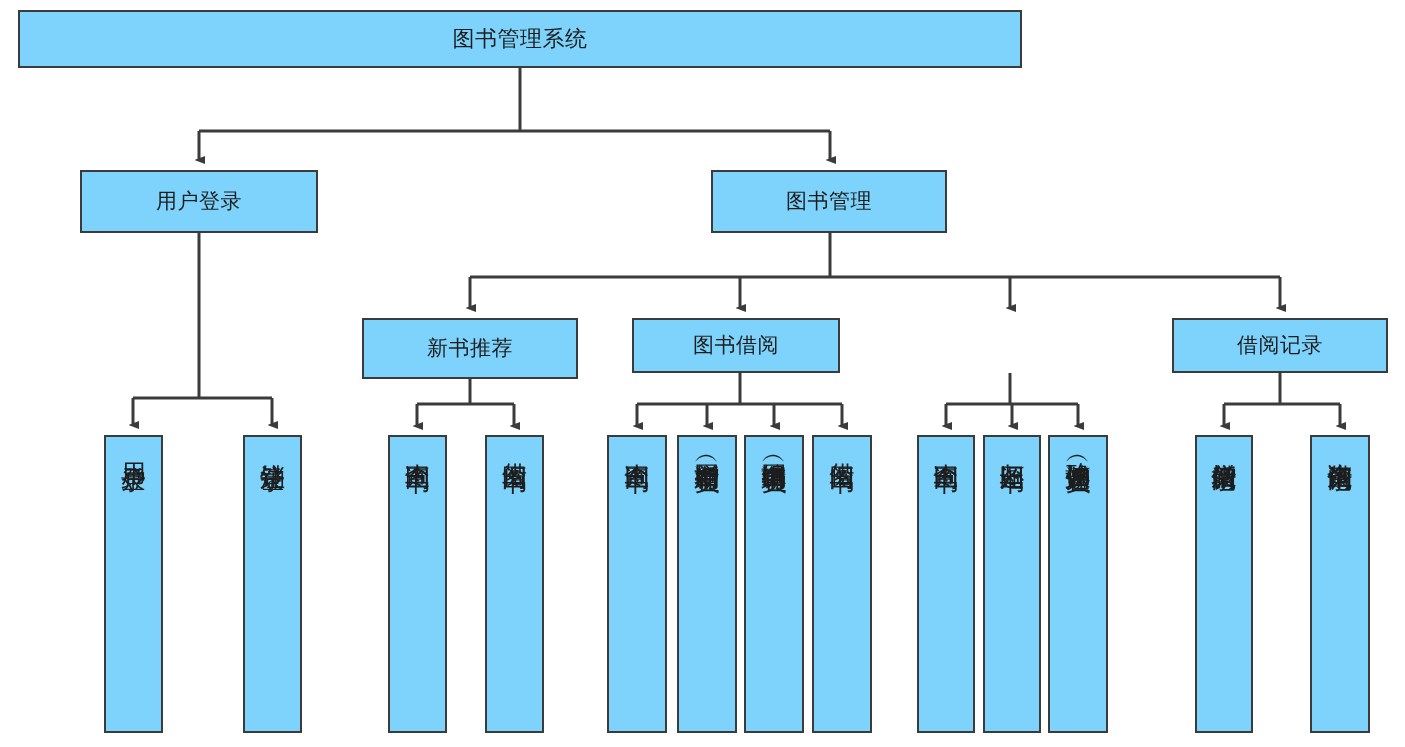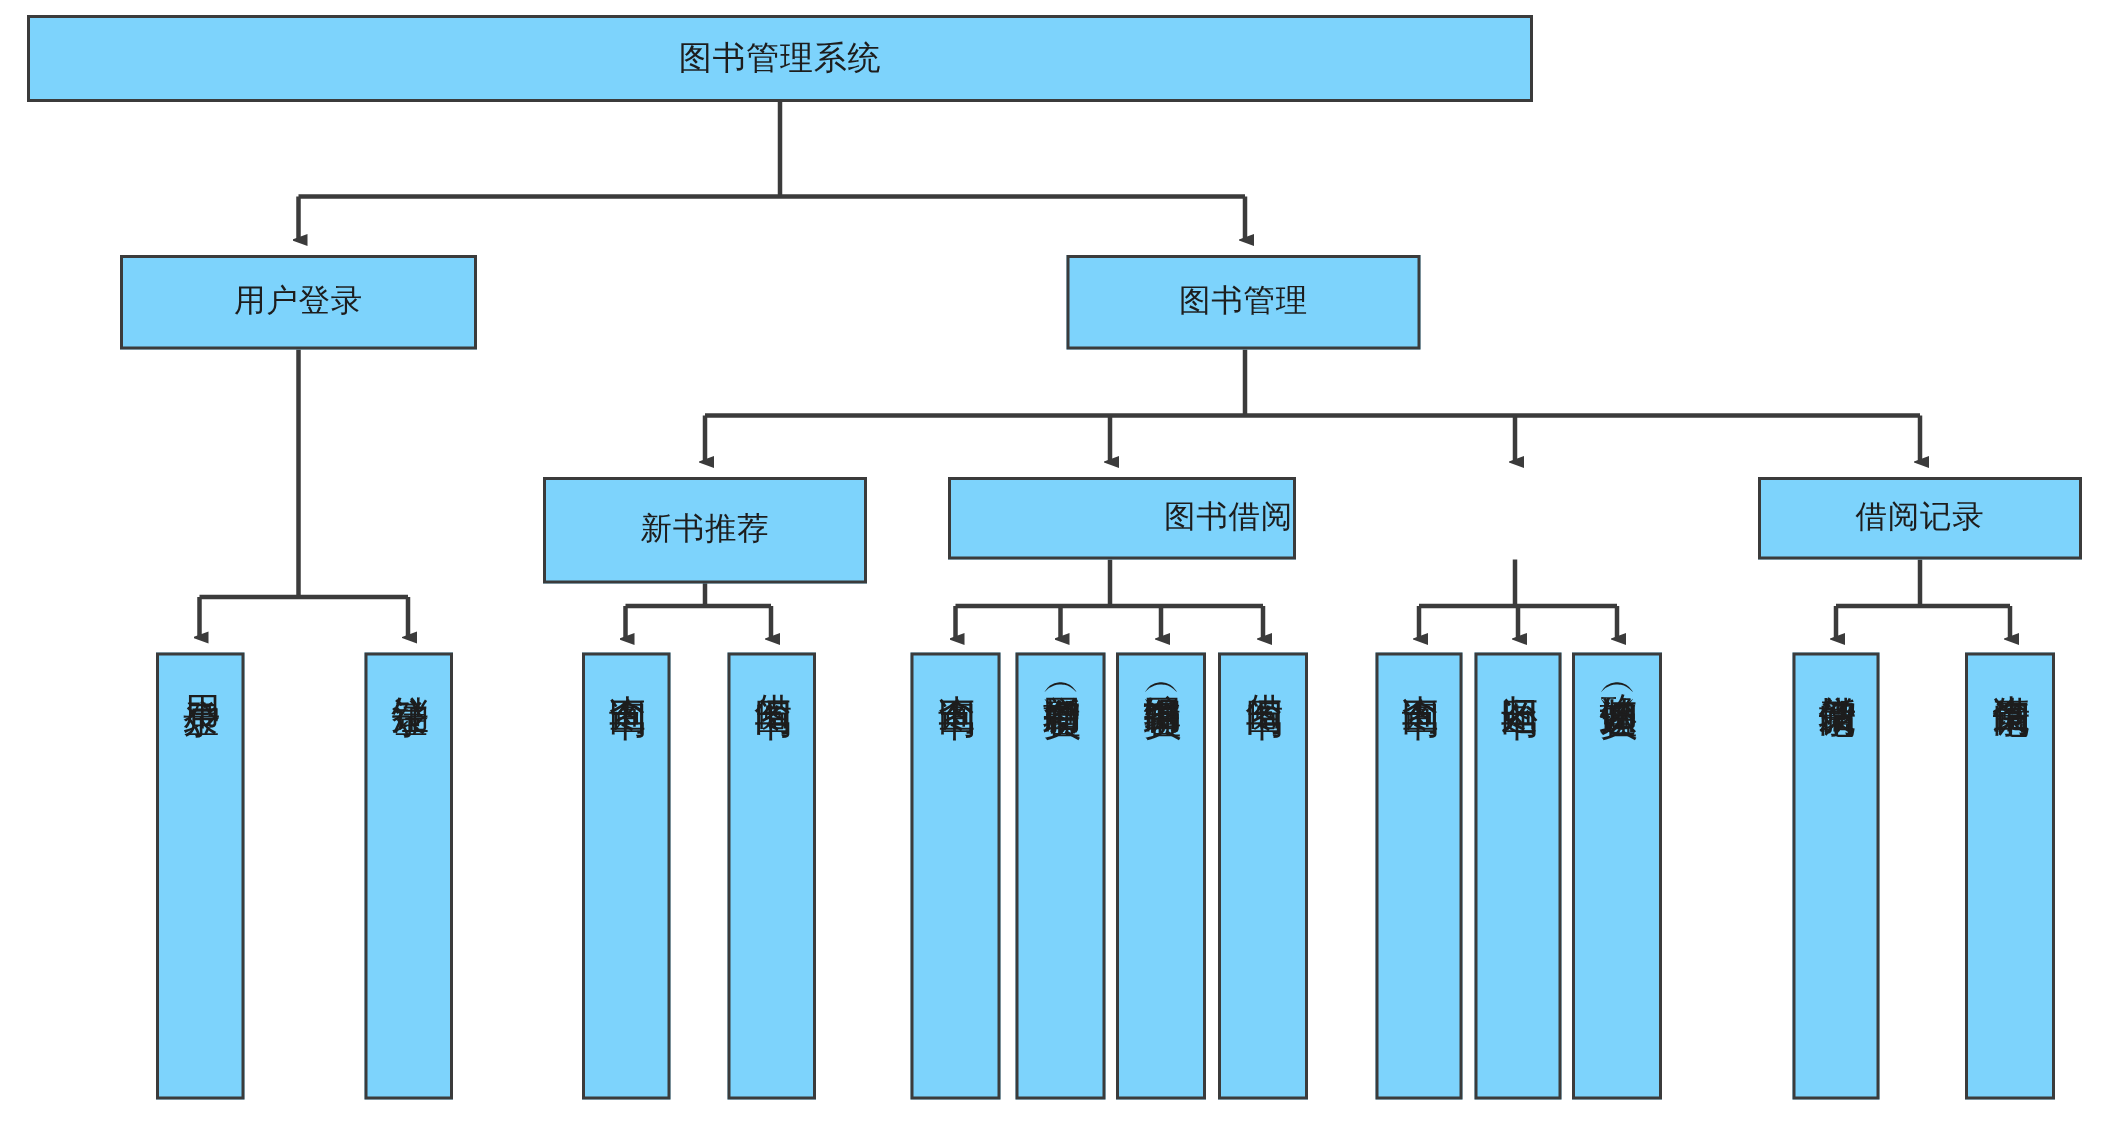--- a/index.html
+++ b/index.html
@@ -135,24 +135,24 @@
     <span class="label">图书管理系统</span>
   </div>
 
   <div class="node horiz" style="left:80px; top:170px; width:238px; height:63px;">
     <span class="label">用户登录</span>
   </div>
   <div class="node horiz" style="left:711px; top:170px; width:236px; height:63px;">
     <span class="label">图书管理</span>
   </div>
 
-  <div class="node horiz" style="left:362px; top:318px; width:216px; height:71px;">
+  <div class="node horiz" style="left:362px; top:318px; width:216px; height:61px;">
     <span class="label">新书推荐</span>
   </div>
-  <div class="node horiz" style="left:632px; top:318px; width:232px; height:55px;justify-content:flex-end;">
+  <div class="node horiz" style="left:632px; top:318px; width:208px; height:55px;">
     <span class="label">图书借阅</span>
   </div>
   <div class="node horiz" style="left:1172px; top:318px; width:216px; height:55px;justify-content:center;">
     <span class="label">借阅记录</span>
   </div>
 
   <div class="node vert" style="left:104px; top:435px; width:59px; height:298px;">
     <span class="label">用户登录</span>
   </div>
   <div class="node vert" style="left:243px; top:435px; width:59px; height:298px;">

